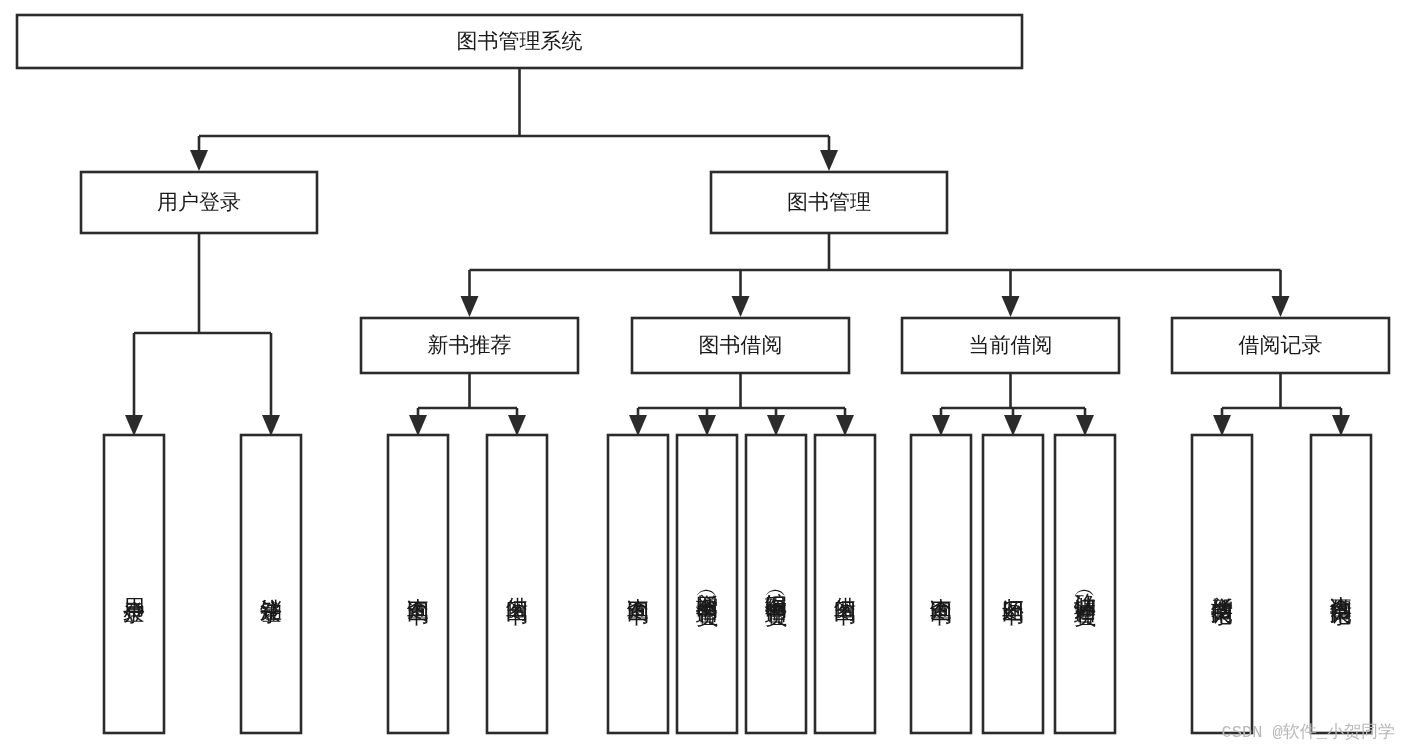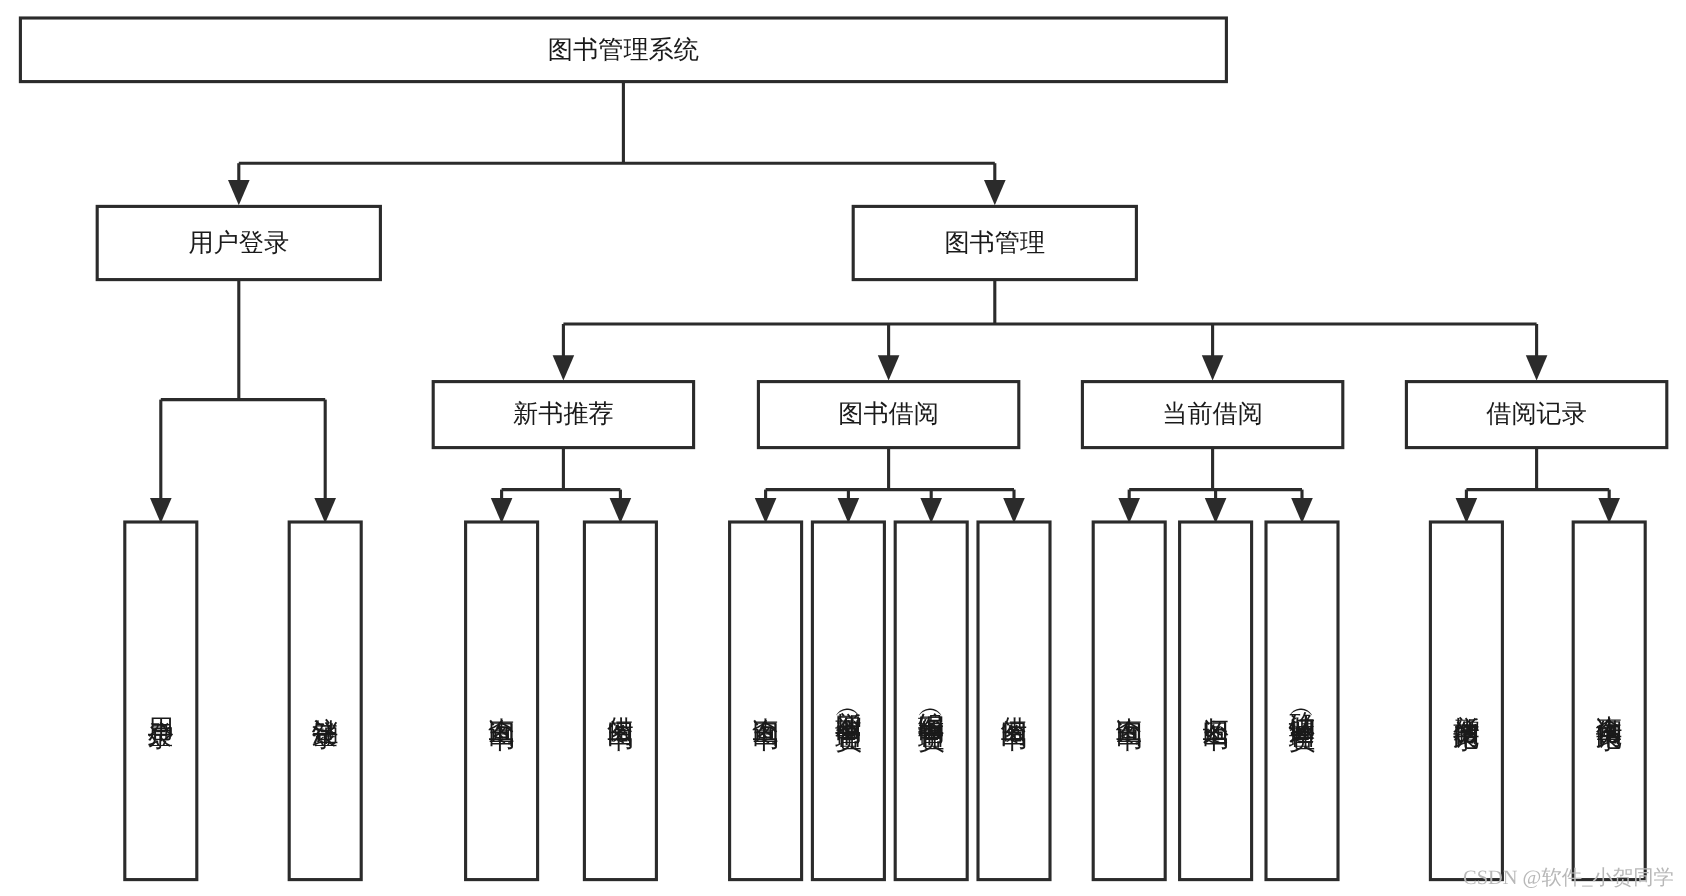--- a/index.html
+++ b/index.html
@@ -59,21 +59,21 @@
     display: flex;
     align-items: center;
     justify-content: center;
     white-space: nowrap;
     pointer-events: none;
   }
   .watermark {
     position: absolute;
     right: 10px;
     bottom: 4px;
-    font-family: Liberation Serif, serif;
+    font-family: Liberation Mono, monospace;
     font-size: 17px;
     color: #b8b8b8;
     white-space: nowrap;
   }
 </style>
 </head>
 <body>
 
 <div id="diagram-root">
 

